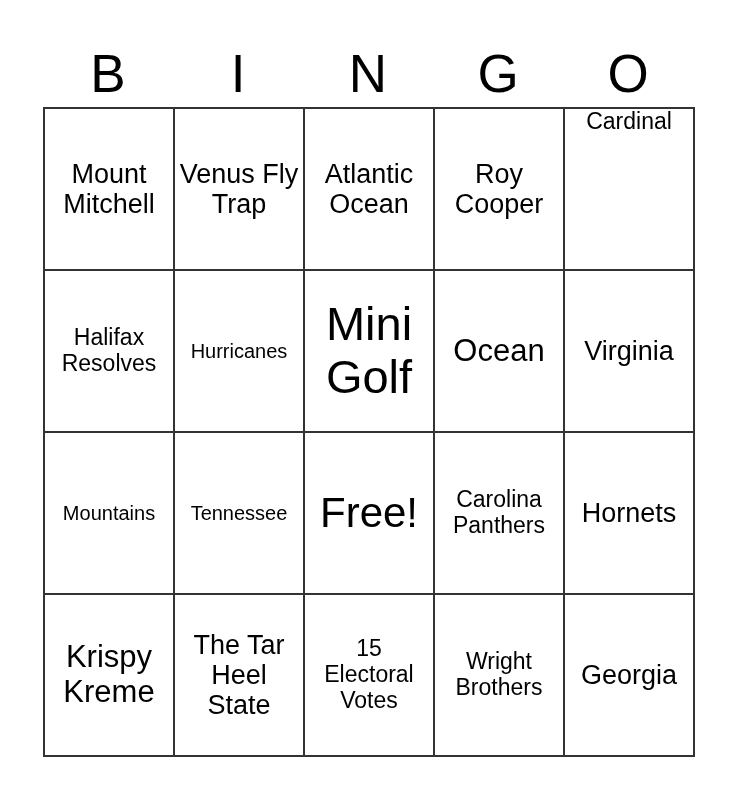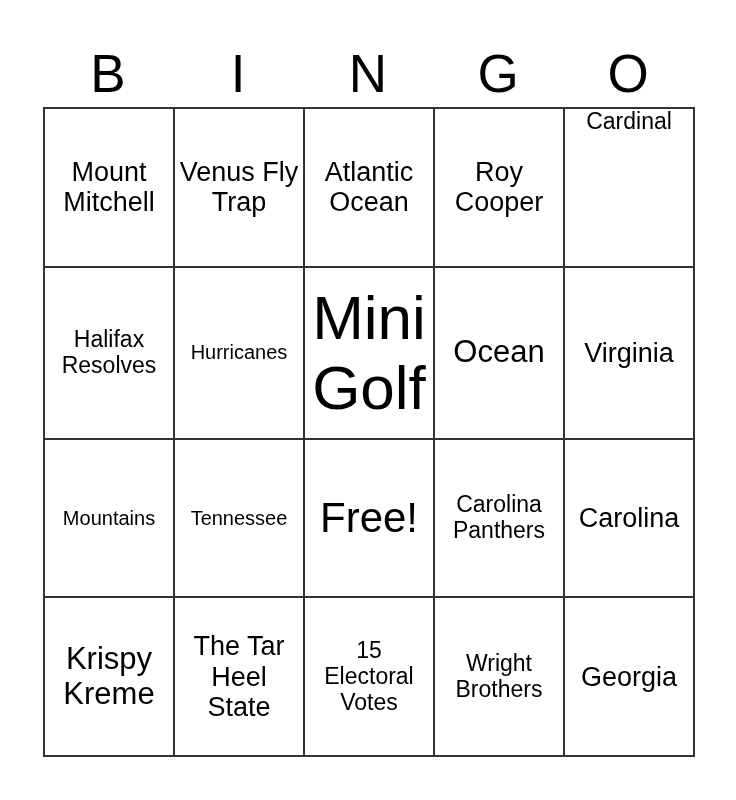--- a/index.html
+++ b/index.html
@@ -6,21 +6,21 @@
   body { width:736px; height:800px; position:relative; overflow:hidden;
          font-family:"Liberation Sans", sans-serif; color:#000; }
   .header { position:absolute; left:43px; top:44px; width:650px; height:60px; }
   .letter { position:absolute; top:0; width:130px; text-align:center;
             font-size:53px; line-height:60px; }
   .grid { position:absolute; left:43px; top:107px; width:650px; height:650px;
           border-collapse:collapse; table-layout:fixed; }
   .grid td { border:2px solid #333; width:130px; height:130px; padding:0 4px;
              text-align:center; vertical-align:middle; line-height:1.12; box-sizing:border-box; }
   .s1 { font-size:20px; } .s2 { font-size:23px; } .s3 { font-size:27px; }
-  .s4 { font-size:31px;margin-left:44px; } .s5 { font-size:37px; } .s6 { font-size:62px; }
+  .s4 { font-size:31px;margin-left:44px; } .s5 { font-size:37px; } .s6 { font-size:47px; }
   .s7 { font-size:42px;border-radius:10px; }
 </style>
 </head>
 <body>
 
 <div class="header">
   <div class="letter" style="left:0px">B</div>
   <div class="letter" style="left:130px">I</div>
   <div class="letter" style="left:260px">N</div>
   <div class="letter" style="left:390px">G</div>
@@ -41,21 +41,21 @@
     <td class="s1">Hurricanes</td>
     <td class="s6">Mini Golf</td>
     <td class="s4">Ocean</td>
     <td class="s3">Virginia</td>
   </tr>
   <tr>
     <td class="s1">Mountains</td>
     <td class="s1">Tennessee</td>
     <td class="s7">Free!</td>
     <td class="s2">Carolina Panthers</td>
-    <td class="s3">Carolina</td>
+    <td class="s3">Hornets</td>
   </tr>
   <tr>
     <td class="s4">Krispy Kreme</td>
     <td class="s3">The Tar Heel State</td>
     <td class="s2">15 Electoral Votes</td>
     <td class="s2">Wright Brothers</td>
     <td class="s3">Georgia</td>
   </tr>
 </tbody>
   </table>

